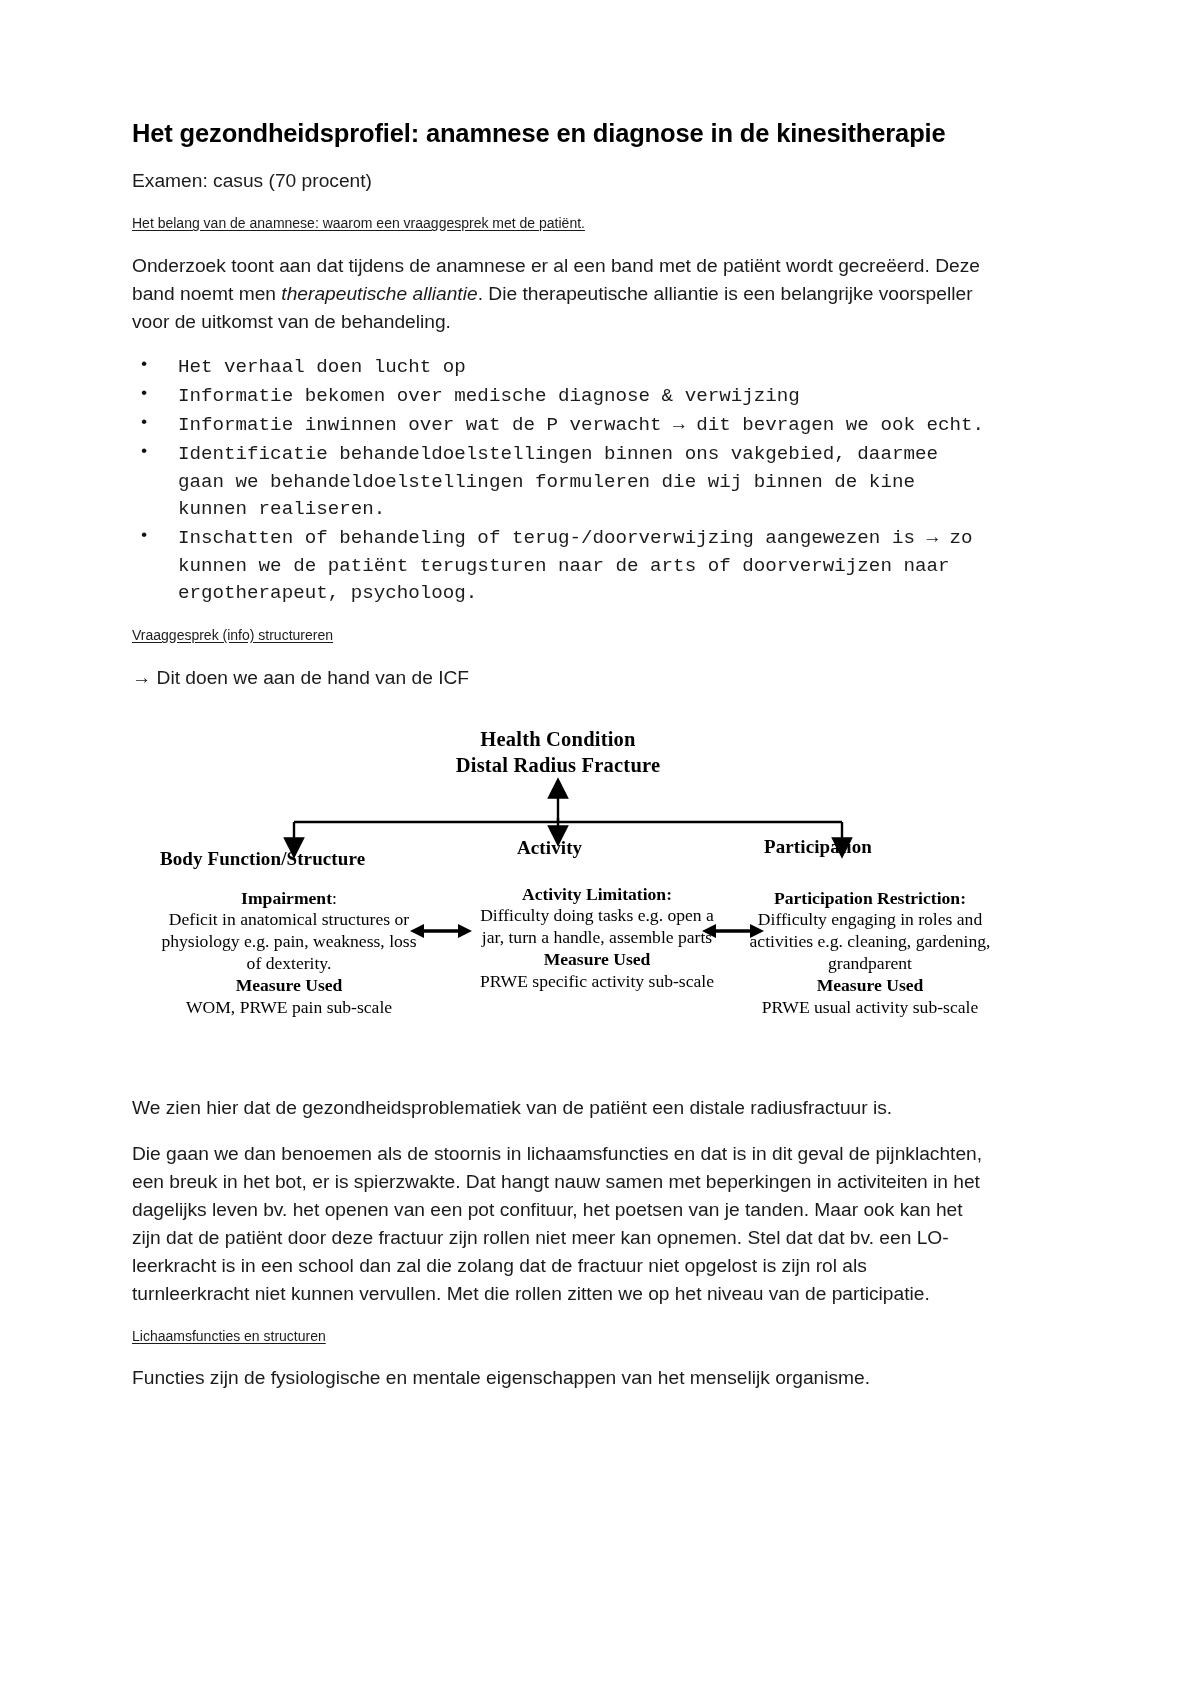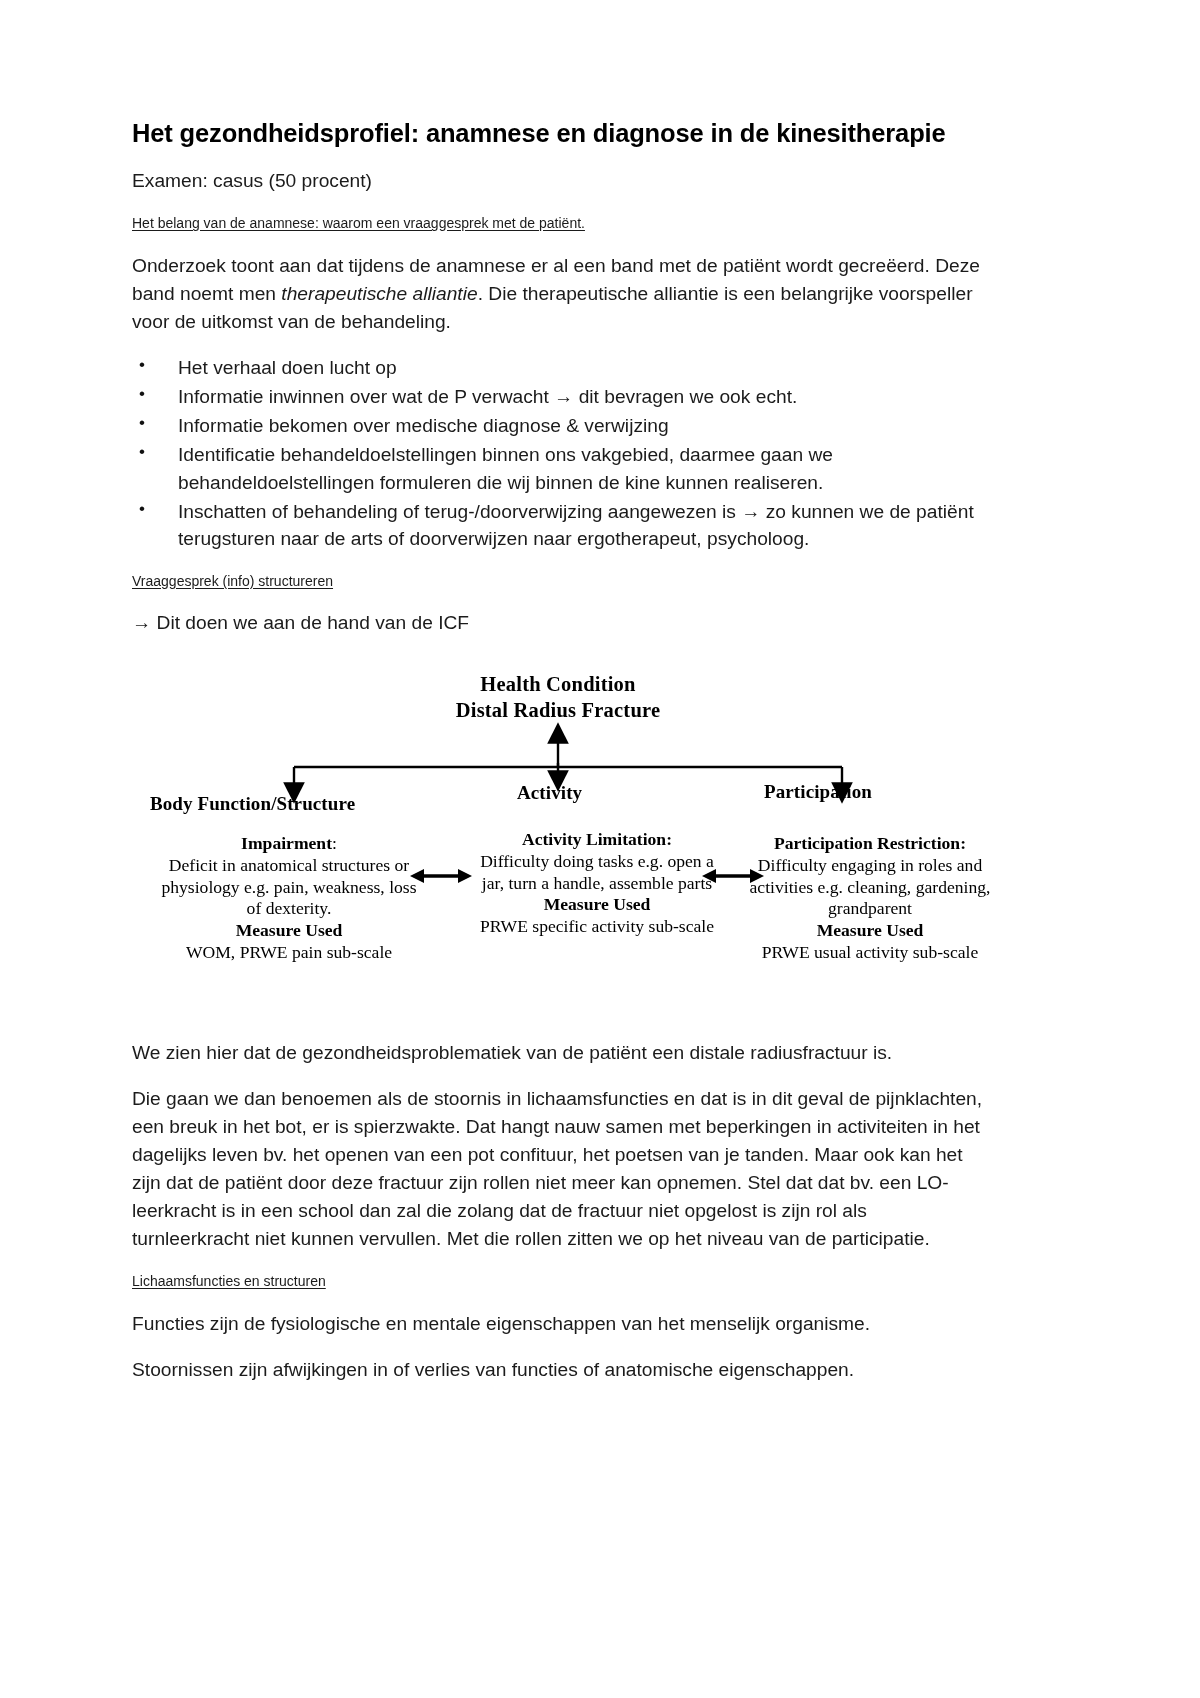--- a/index.html
+++ b/index.html
@@ -53,20 +53,21 @@
     text-underline-offset: 2px;
     display: block;
   }
 
   .italic { font-style: italic; }
 
   ul.bullets {
     list-style: none;
     margin: 4px 0 18px 0;
     padding: 0;
+    font-family: Liberation Mono, monospace;
   }
   ul.bullets > li {
     position: relative;
     font-size: 19.2px;
     line-height: 1.42;
     padding-left: 46px;
     margin: 0 0 2px 0;
     color: #1b1b1b;
   }
   ul.bullets > li::before {
@@ -110,21 +111,21 @@
     height: 340px;
     overflow: visible;
   }
   .icf .col-head {
     position: absolute;
     font-weight: bold;
     font-size: 19px;
     letter-spacing: 0.1px;
     white-space: nowrap;
   }
-  .icf .head-left   { left: 18px;  top: 122px; }
+  .icf .head-left   { left: 28px;  top: 122px; }
   .icf .head-mid    { left: 385px; top: 111px; }
   .icf .head-right  { left: 632px; top: 110px; }
 
   .icf .box {
     position: absolute;
     text-align: center;
     font-size: 17.6px;
     line-height: 1.24;
     margin-left: 12px;
   }
@@ -145,30 +146,30 @@
   .tail-block { margin-top: 8px; }
 </style>
 </head>
 <body>
 
 <div class="page">
   <div class="content">
 
     <h1 class="doc-title">Het gezondheidsprofiel: anamnese en diagnose in de kinesitherapie</h1>
 
-    <p class="para">Examen: casus (50 procent)</p>
+    <p class="para">Examen: casus (70 procent)</p>
 
     <span class="u-heading">Het belang van de anamnese: waarom een vraaggesprek met de patiënt.</span>
 
     <p class="para"><span>Onderzoek toont aan dat tijdens de anamnese er al een band met de patiënt wordt gecreëerd. Deze band noemt men </span><span class="italic">therapeutische alliantie</span><span>. Die therapeutische alliantie is een belangrijke voorspeller voor de uitkomst van de behandeling.</span></p>
 
     <ul class="bullets">
       <li>Het verhaal doen lucht op</li>
+      <li>Informatie bekomen over medische diagnose &amp; verwijzing</li>
       <li>Informatie inwinnen over wat de P verwacht → dit bevragen we ook echt.</li>
-      <li>Informatie bekomen over medische diagnose &amp; verwijzing</li>
       <li>Identificatie behandeldoelstellingen binnen ons vakgebied, daarmee gaan we behandeldoelstellingen formuleren die wij binnen de kine kunnen realiseren.</li>
       <li>Inschatten of behandeling of terug-/doorverwijzing aangewezen is → zo kunnen we de patiënt terugsturen naar de arts of doorverwijzen naar ergotherapeut, psycholoog.</li>
     </ul>
 
     <span class="u-heading">Vraaggesprek (info) structureren</span>
 
     <p class="para">→ Dit doen we aan de hand van de ICF</p>
 
     <div class="icf">
 

